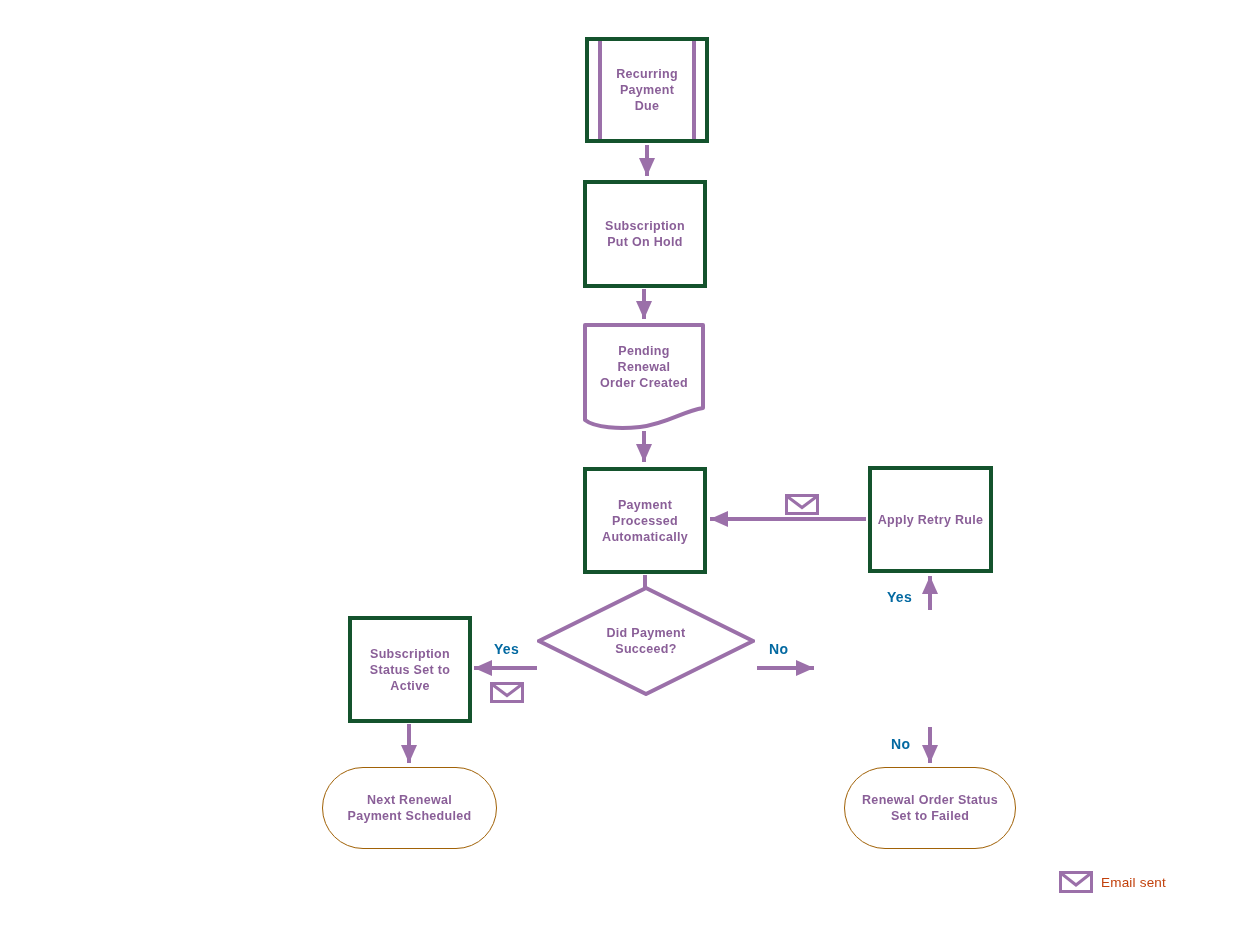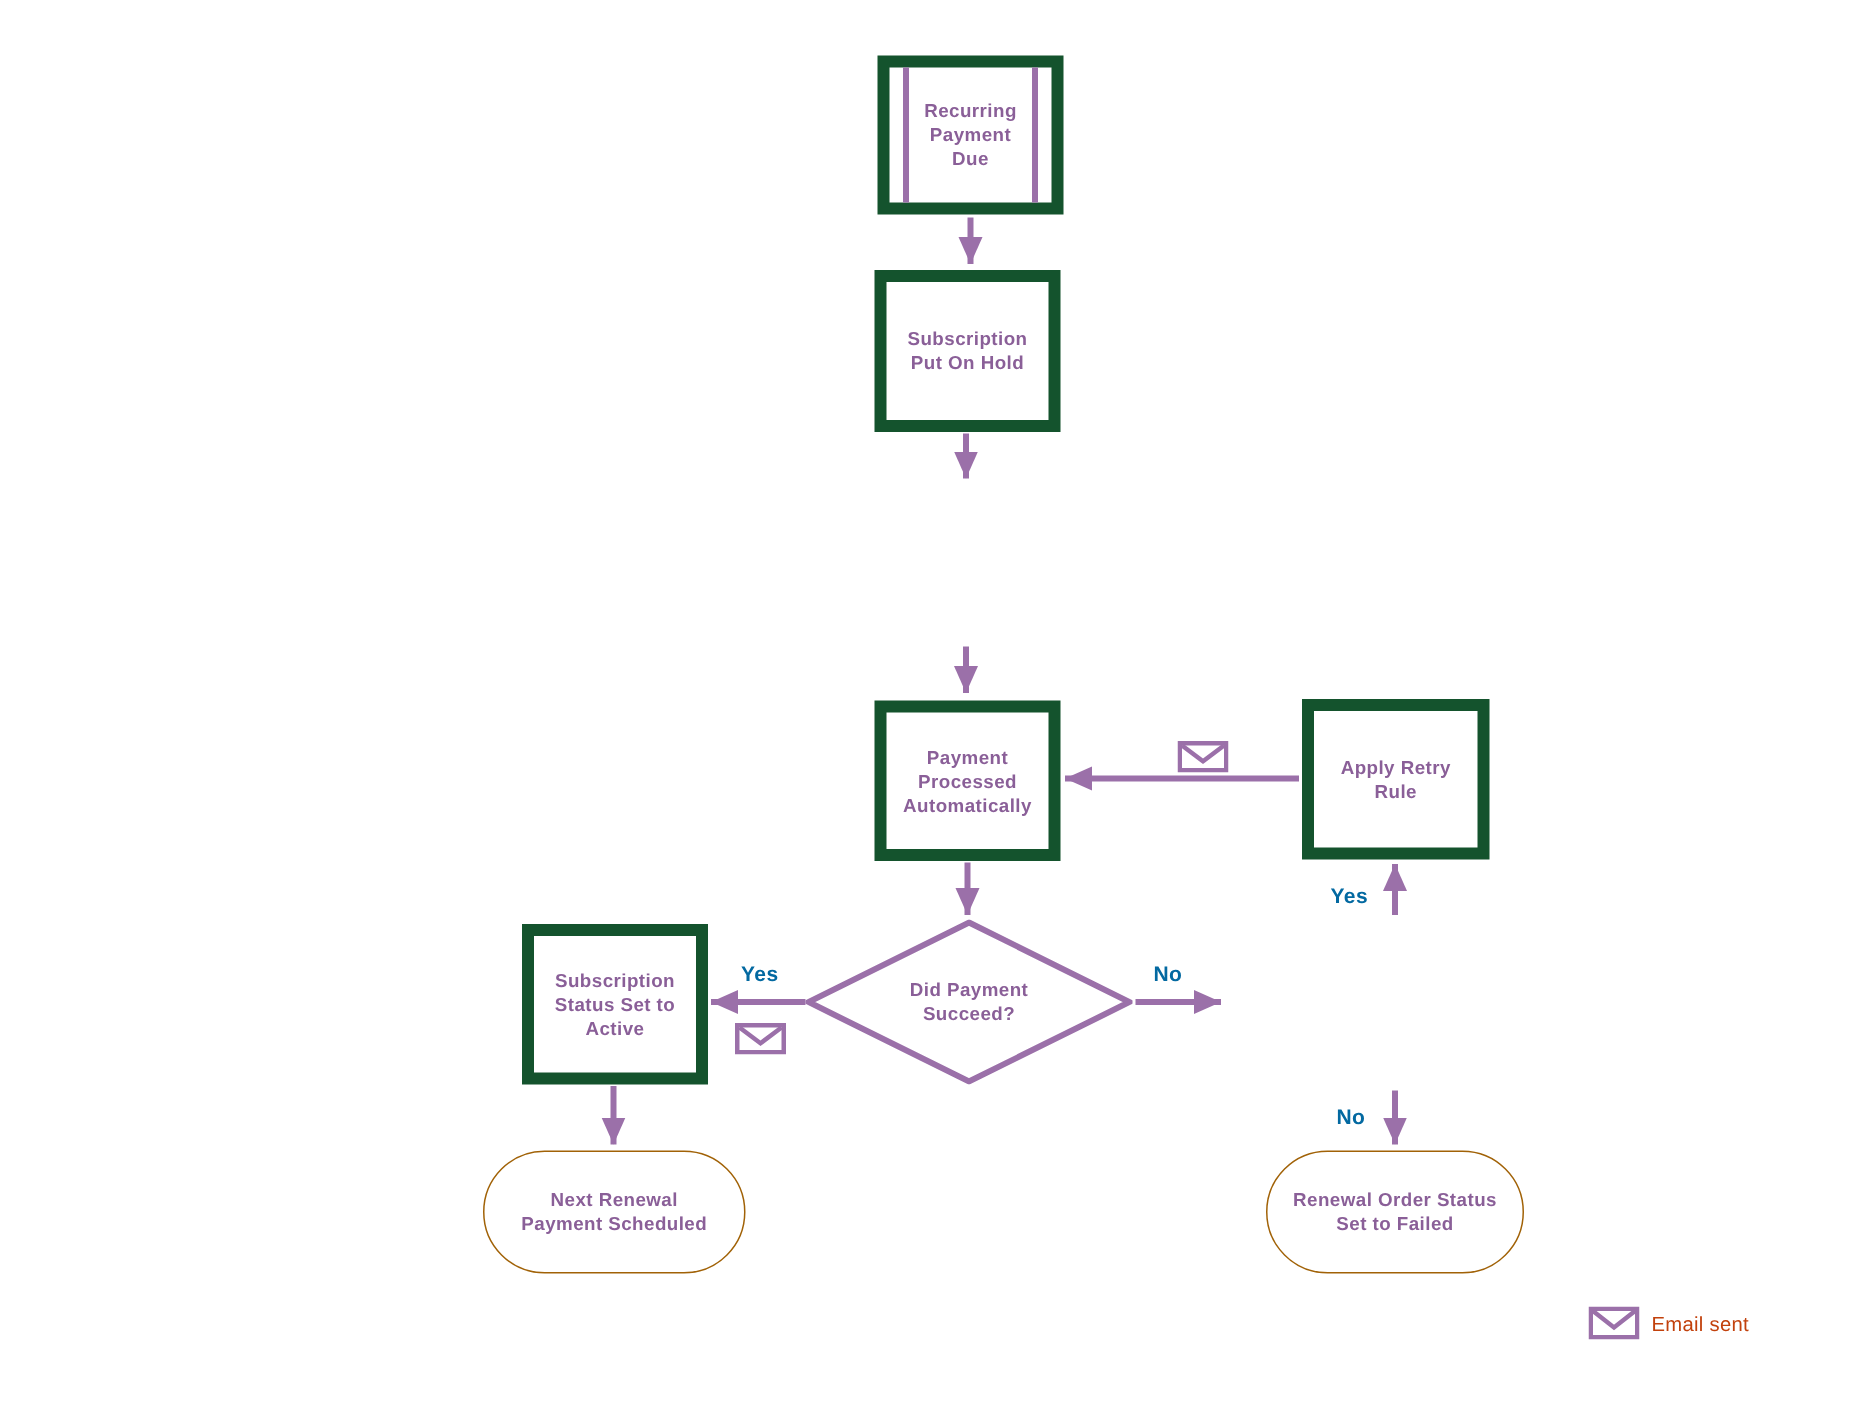--- a/index.html
+++ b/index.html
@@ -2,21 +2,21 @@
 <html><head>
 <meta charset="utf-8">
 <style>
   html,body{margin:0;padding:0;background:#ffffff;}
   #canvas{
     position:relative;width:1239px;height:935px;background:#ffffff;overflow:hidden;
     font-family:"Liberation Sans","DejaVu Sans",sans-serif;
   }
   #edges{position:absolute;left:0;top:0;z-index:1;}
   .node{position:absolute;z-index:2;box-sizing:border-box;background:#ffffff;}
-  .proc{border:8px solid #14532d;}
+  .proc{border:4px solid #14532d;}
   .node-label{
     position:absolute;left:0;top:0;right:0;bottom:0;
     display:flex;align-items:center;justify-content:center;
     text-align:center;white-space:pre-line;
     font-size:12.5px;font-weight:bold;line-height:16px;letter-spacing:.3px;
     color:#8a5f98;padding:2px;
   }
   .inner-bar{position:absolute;top:0;bottom:0;width:4px;background:#9b70a9;}
   .inner-bar.l{left:9px;} .inner-bar.r{right:9px;}
   .shape-svg{position:absolute;left:0;top:0;}
@@ -62,28 +62,36 @@
     <div class="node-label">Recurring
 Payment
 Due</div>
   </div>
 
   <div class="node proc" style="left:583px;top:180px;width:124px;height:108px;">
     <div class="node-label">Subscription
 Put On Hold</div>
   </div>
 
+  <div class="node" style="left:583px;top:323px;width:122px;height:110px;background:transparent;">
+    <svg class="shape-svg" width="122" height="110" viewBox="0 0 122 110">
+      <path d="M2,2 L120,2 L120,85 C100,88 84,101 57,104 C37,106 12,105 2,97 Z" fill="#ffffff" stroke="#9b70a9" stroke-width="4" stroke-linejoin="round"></path>
+    </svg>
+    <div class="node-label" style="bottom:22px;">Pending
+Renewal
+Order Created</div>
+  </div>
 
   <div class="node proc" style="left:583px;top:467px;width:124px;height:107px;">
     <div class="node-label">Payment
 Processed
 Automatically</div>
   </div>
 
-  <div class="node" style="left:537px;top:613px;width:218px;height:110px;background:transparent;">
+  <div class="node" style="left:537px;top:586px;width:218px;height:110px;background:transparent;">
     <svg class="shape-svg" width="218" height="110" viewBox="0 0 218 110">
       <polygon points="109,2 216,55 109,108 2,55" fill="#ffffff" stroke="#9b70a9" stroke-width="4" stroke-linejoin="miter"></polygon>
     </svg>
     <div class="node-label">Did Payment
 Succeed?</div>
   </div>
 
   <div class="node proc" style="left:348px;top:616px;width:124px;height:107px;">
     <div class="node-label">Subscription
 Status Set to

